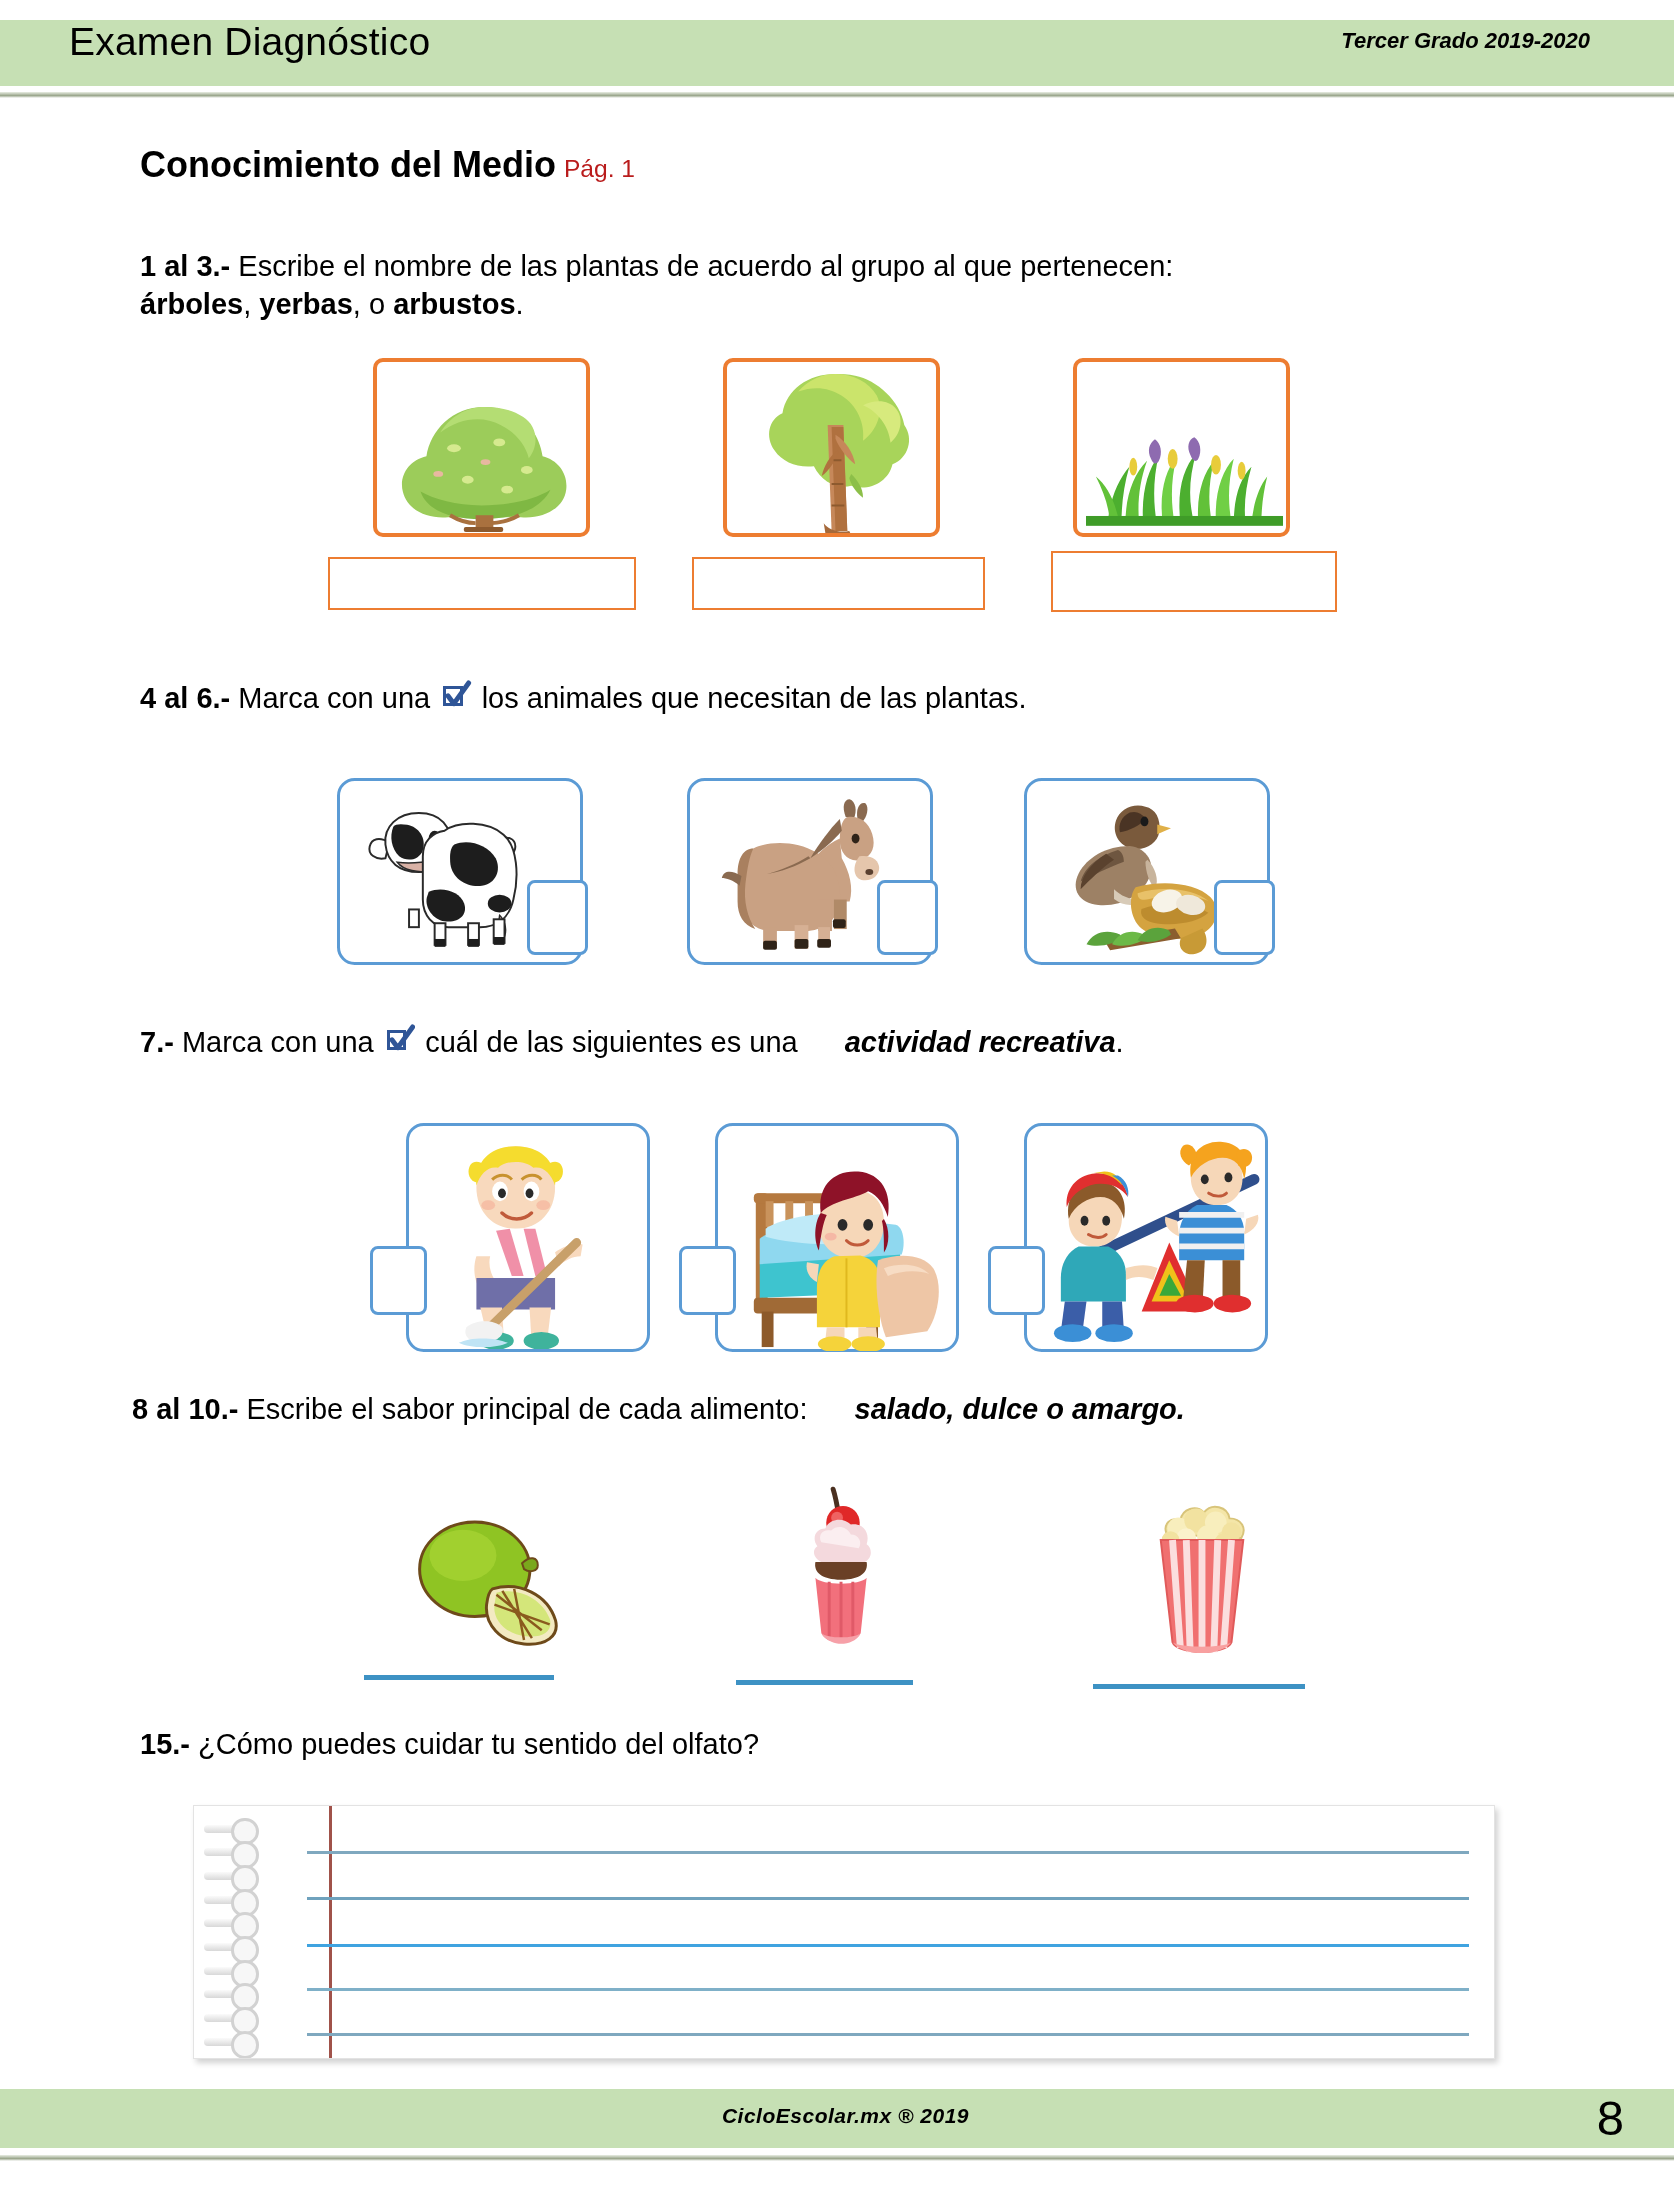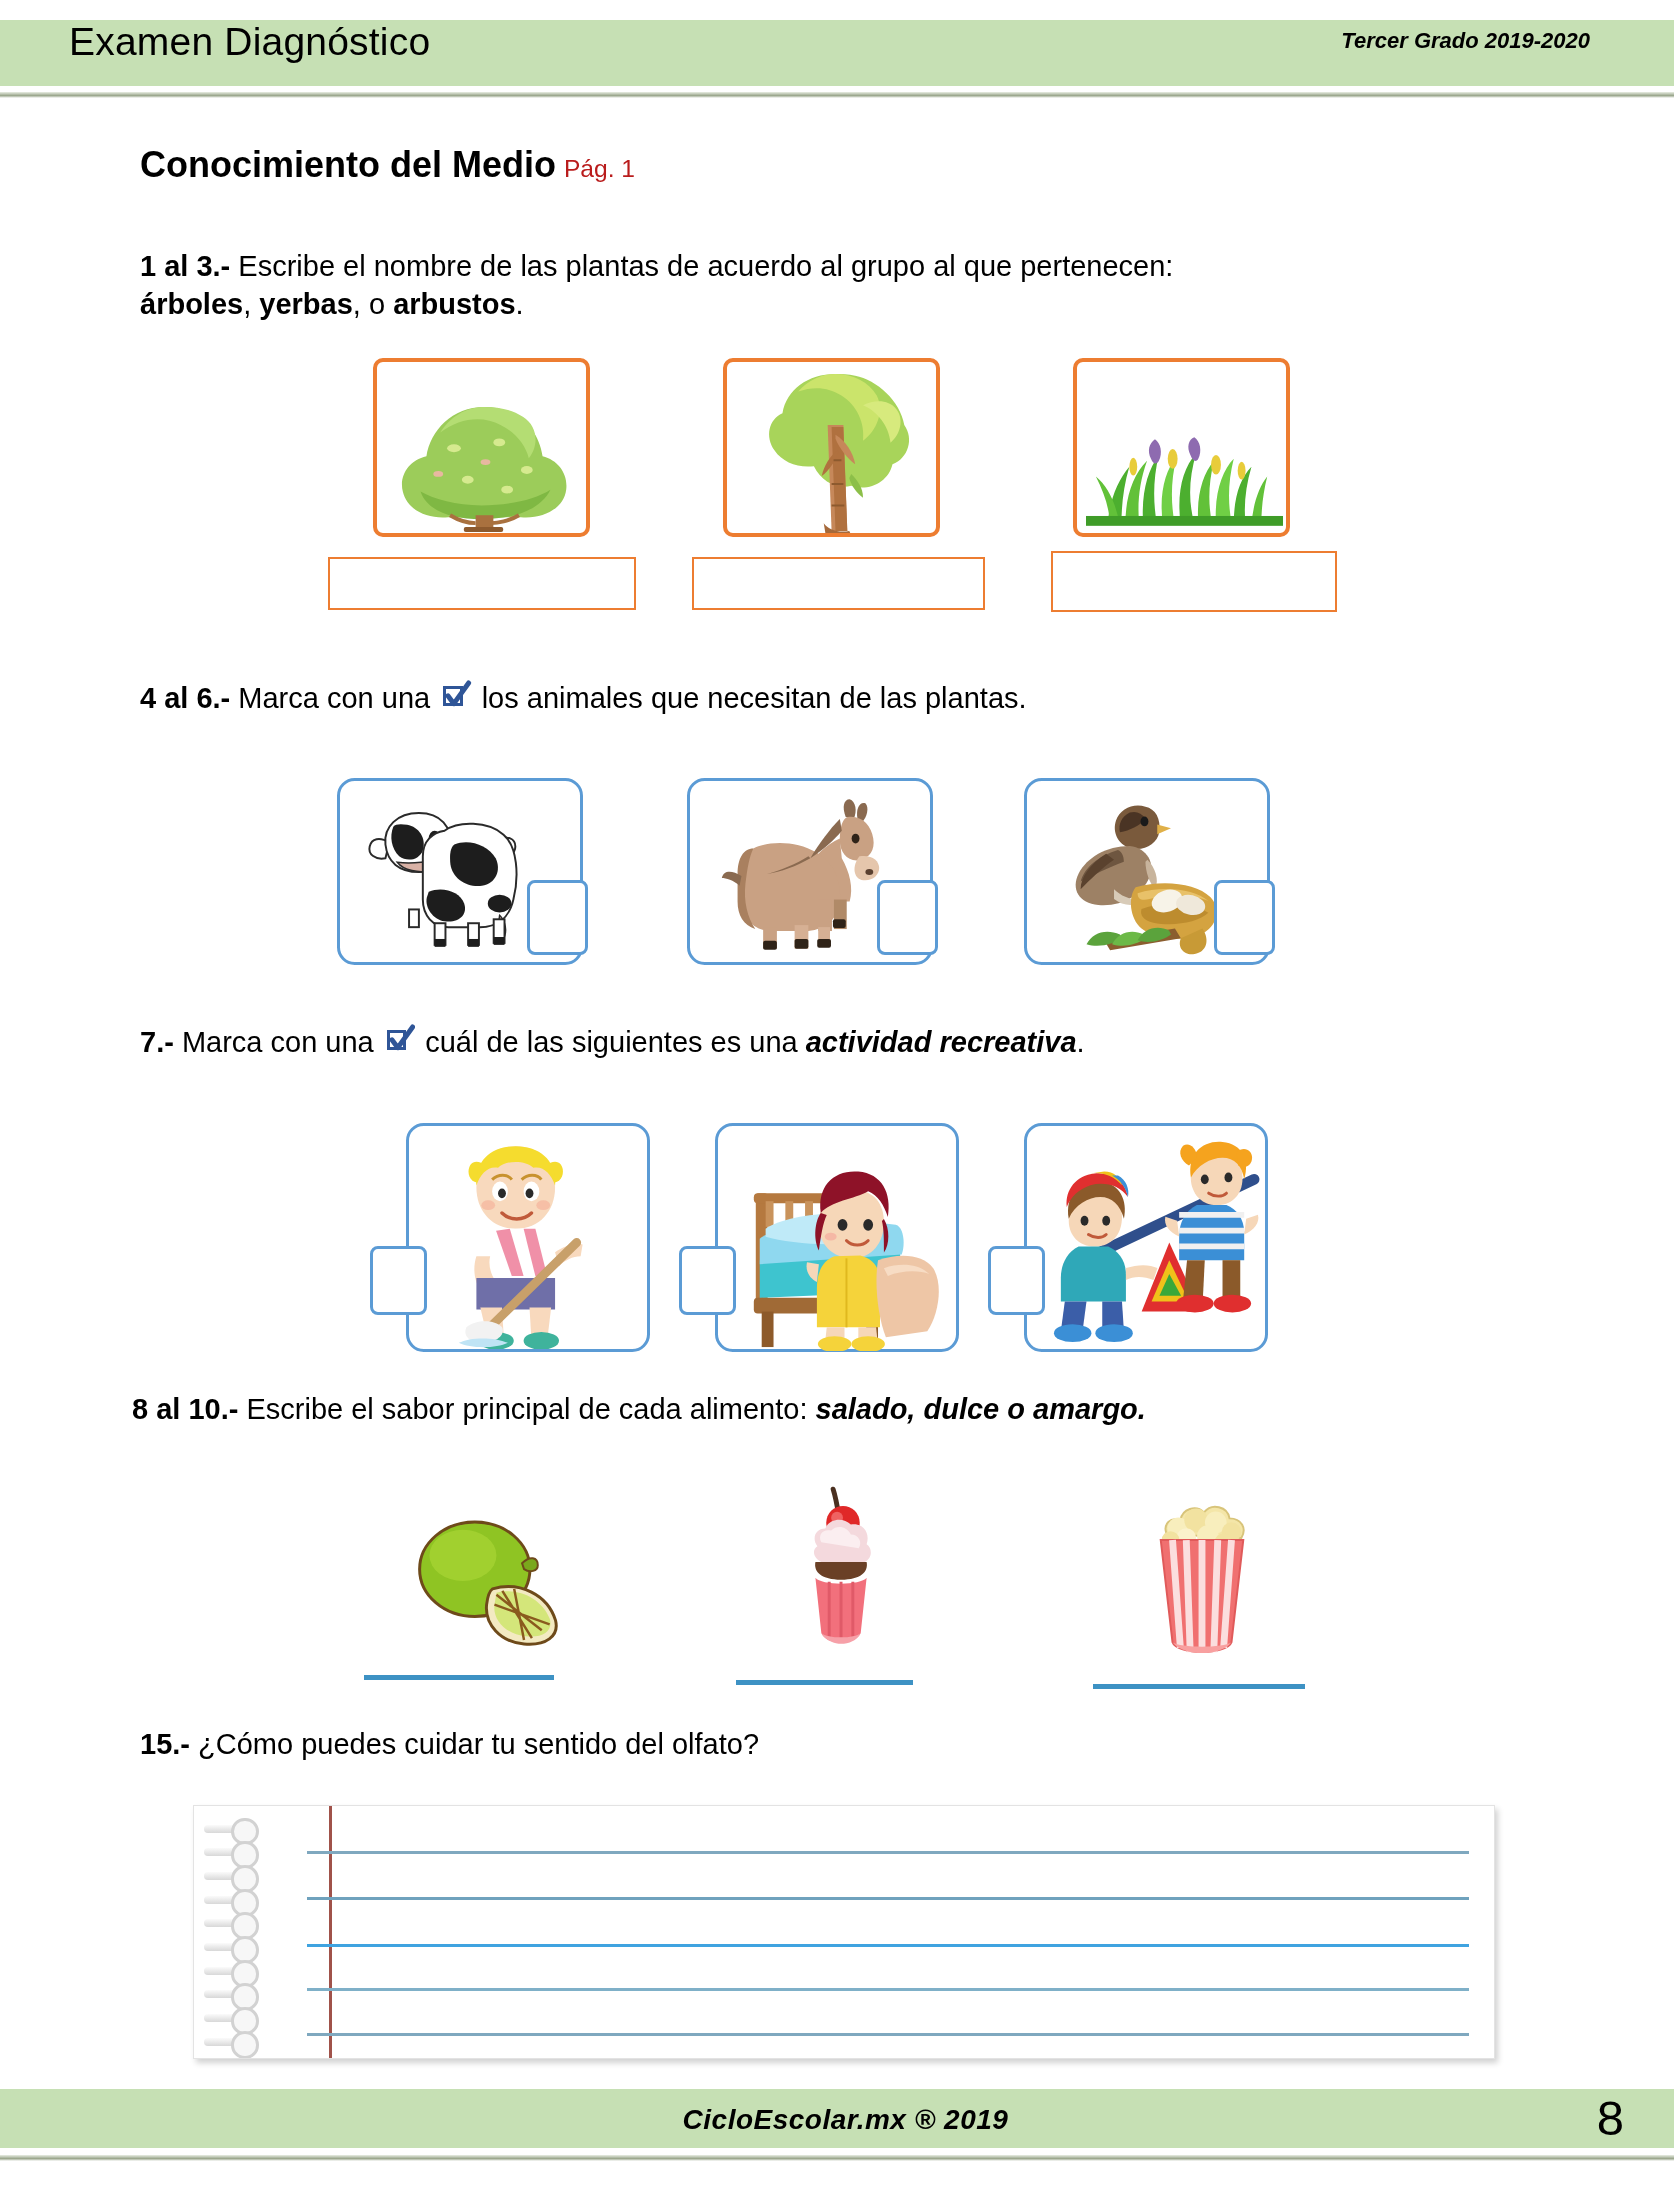--- a/index.html
+++ b/index.html
@@ -62,21 +62,21 @@
   .band-ftr-shadow {
     position: absolute;
     left: 0; top: 2155px; width: 1675px; height: 5.9px;
     background: linear-gradient(to bottom, #e9eee4 0%, #9aa68c 60%, #ffffff 100%);
   }
   .ftr-center {
     position: absolute;
     left: 16px; right: 0;
     top: 2104px;
     text-align: center;
-    font-size: 28px;
+    font-size: 21px;
     font-style: italic;
     font-weight: bold;
     letter-spacing: 0.5px;
   }
   .ftr-page {
     position: absolute;
     right: 51px;
     top: 2090px;
     font-size: 49px;
   }
@@ -98,21 +98,21 @@
   }
 
   
   .q {
     position: absolute;
     font-size: 29px;
     line-height: 37px;
     white-space: nowrap;
   }
   .q b { font-weight: bold; }
-  .q i { font-style: italic; font-weight: bold; }
+  .q i { font-style: italic; font-weight: bold; margin-left: 39px; }
 
   
   .cbx-glyph {
     display: inline-block;
     position: relative;
     width: 25.6px;
     height: 25.6px;
     vertical-align: -3.9px;
     margin: 0 4.9px;
   }

